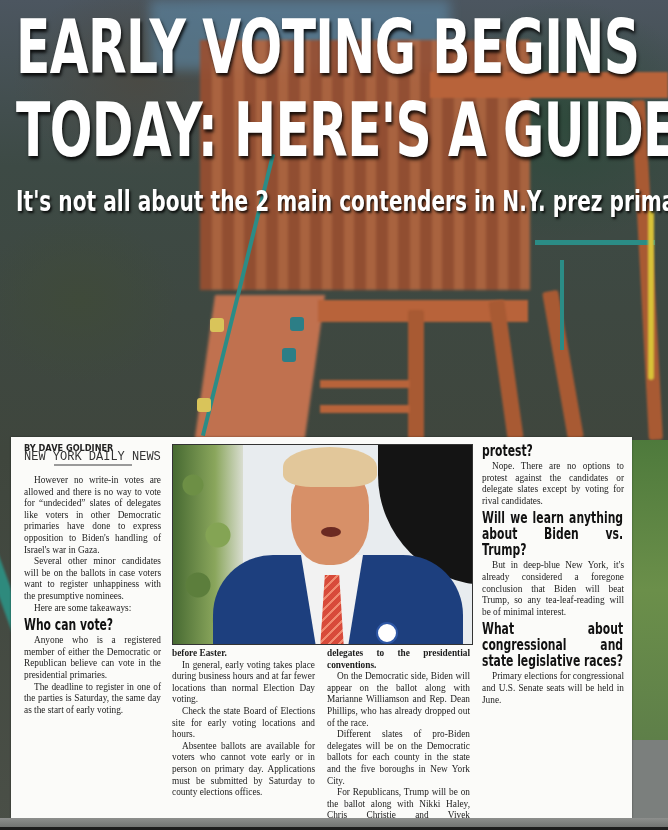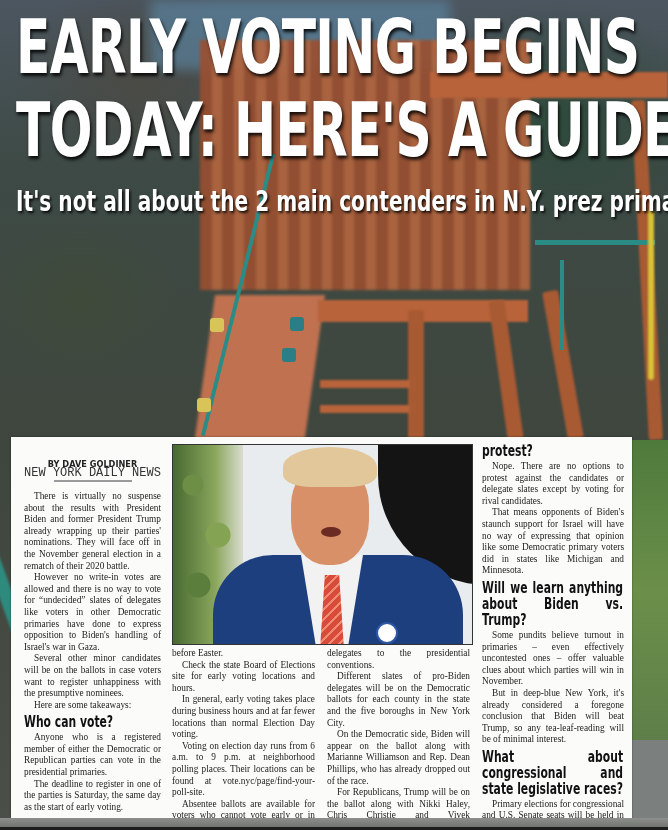--- a/index.html
+++ b/index.html
@@ -49,29 +49,29 @@
   
   .panel {
     position:absolute; left:11px; top:437px; width:621px; height:381px;
     background:#fbfbf9; box-shadow:0 0 2px rgba(0,0,0,.4);
   }
   .bottom-strip { position:absolute; left:0; top:818px; width:668px; height:10px; background:linear-gradient(180deg,#8d8f8d,#6f716f); }
   .bottom-line { position:absolute; left:0; top:827px; width:668px; height:3px; background:#1d1d1d; }
 
   .col { position:absolute; font-size:9.3px; line-height:11.6px; color:#1c1c1c; text-align:justify; }
   .col p { margin:0; text-indent:10px; }
-  .col p.noind { text-indent:0; }
+  .col p.noind { text-indent:0;font-weight:bold; }
   .col h3 {
     margin:3px 0 2px; font-family:"DejaVu Sans", sans-serif; font-weight:bold;
     font-size:15px; line-height:16px; color:#111;
     transform:scaleX(.72); transform-origin:left top; white-space:nowrap;
   }
   .col h3.wrap { white-space:normal; width:138%; }
 
-  .byline { text-align:center; margin:16px 0 9px; }
+  .byline { margin:0 0 9px; }
   .byline .name { font-family:"DejaVu Sans", sans-serif; font-weight:bold; font-size:8.2px; line-height:10px; color:#222; display:block; }
   .byline .org { font-family:Liberation Mono, monospace; font-size:12px; line-height:9px; color:#333; display:block; }
   .byline .rule { display:block; width:78px; height:2px; background:#9a9a9a; margin:2px auto 0; }
 
   .photo {
     position:absolute; left:172px; top:444px; width:299px; height:199px; overflow:hidden;
     background:#e8ecef; border:1px solid #333;
   }
   .photo .foliage { position:absolute; left:0; top:0; width:70px; height:199px;
     background:radial-gradient(circle at 20px 40px,#6d8f45 0 10px,transparent 11px),
@@ -123,65 +123,61 @@
 <h2 class="deckhead">It's not all about the 2 main contenders in N.Y. prez primary</h2>
 
 <div class="panel"></div>
 
 <div class="col" style="left:24px;top:443px;width:137px;">
   <div class="byline">
     <span class="name">BY DAVE GOLDINER</span>
     <span class="org">NEW YORK DAILY NEWS</span>
     <span class="rule"></span>
   </div>
-  <p>There is virtually no suspense about the results with President Biden and former President Trump already wrapping up their parties' nominations. They will face off in the November general election in a rematch of their 2020 battle.</p>
   <p>However no write-in votes are allowed and there is no way to vote for “undecided” slates of delegates like voters in other Democratic primaries have done to express opposition to Biden's handling of Israel's war in Gaza.</p>
   <p>Several other minor candidates will be on the ballots in case voters want to register unhappiness with the presumptive nominees.</p>
   <p>Here are some takeaways:</p>
   <h3>Who can vote?</h3>
-  <p>Anyone who is a registered member of either the Democratic or Republican parties can vote in the presidential primaries.</p>
+  <p>Anyone who is a registered member of either the Democratic or Republican believe can vote in the presidential primaries.</p>
   <p>The deadline to register in one of the parties is Saturday, the same day as the start of early voting.</p>
 
 </div>
 
 <div class="photo">
   <div class="foliage"></div>
   <div class="darkarch"></div>
   <div class="suit"></div>
   <div class="shirt"></div>
   <div class="tie"></div>
   <div class="face"></div>
   <div class="hair"></div>
   <div class="mouth"></div>
   <div class="sticker"></div>
 </div>
 
 <div class="col" style="left:172px;top:648px;width:143px;">
   <p class="noind">before Easter.</p>
+  <p>In general, early voting takes place during business hours and at far fewer locations than normal Election Day voting.</p>
   <p>Check the state Board of Elections site for early voting locations and hours.</p>
-  <p>In general, early voting takes place during business hours and at far fewer locations than normal Election Day voting.</p>
-  <p>Voting on election day runs from 6 a.m. to 9 p.m. at neighborhood polling places. Their locations can be found at vote.nyc/page/find-your-poll-site.</p>
   <p>Absentee ballots are available for voters who cannot vote early or in person on primary day. Applications must be submitted by Saturday to county elections offices.</p>
 
 </div>
 
 <div class="col" style="left:327px;top:648px;width:143px;">
   <p class="noind">delegates to the presidential conventions.</p>
+  <p>On the Democratic side, Biden will appear on the ballot along with Marianne Williamson and Rep. Dean Phillips, who has already dropped out of the race.</p>
   <p>Different slates of pro-Biden delegates will be on the Democratic ballots for each county in the state and the five boroughs in New York City.</p>
-  <p>On the Democratic side, Biden will appear on the ballot along with Marianne Williamson and Rep. Dean Phillips, who has already dropped out of the race.</p>
   <p>For Republicans, Trump will be on the ballot along with Nikki Haley, Chris Christie and Vivek Ramaswamy, none of whom are still in the race.</p>
 
 </div>
 
 <div class="col" style="left:482px;top:443px;width:142px;">
   <h3 style="margin-top:0">protest?</h3>
   <p>Nope. There are no options to protest against the candidates or delegate slates except by voting for rival candidates.</p>
-  <p>That means opponents of Biden's staunch support for Israel will have no way of expressing that opinion like some Democratic primary voters did in states like Michigan and Minnesota.</p>
   <h3 class="wrap">Will we learn anything about Biden vs. Trump?</h3>
-  <p>Some pundits believe turnout in primaries – even effectively uncontested ones – offer valuable clues about which parties will win in November.</p>
   <p>But in deep-blue New York, it's already considered a foregone conclusion that Biden will beat Trump, so any tea-leaf-reading will be of minimal interest.</p>
   <h3 class="wrap">What about congressional and state legislative races?</h3>
   <p>Primary elections for congressional and U.S. Senate seats will be held in June.</p>
 
 </div>
 
 <div class="bottom-strip"></div>
 <div class="bottom-line"></div>
 
 </body></html>

